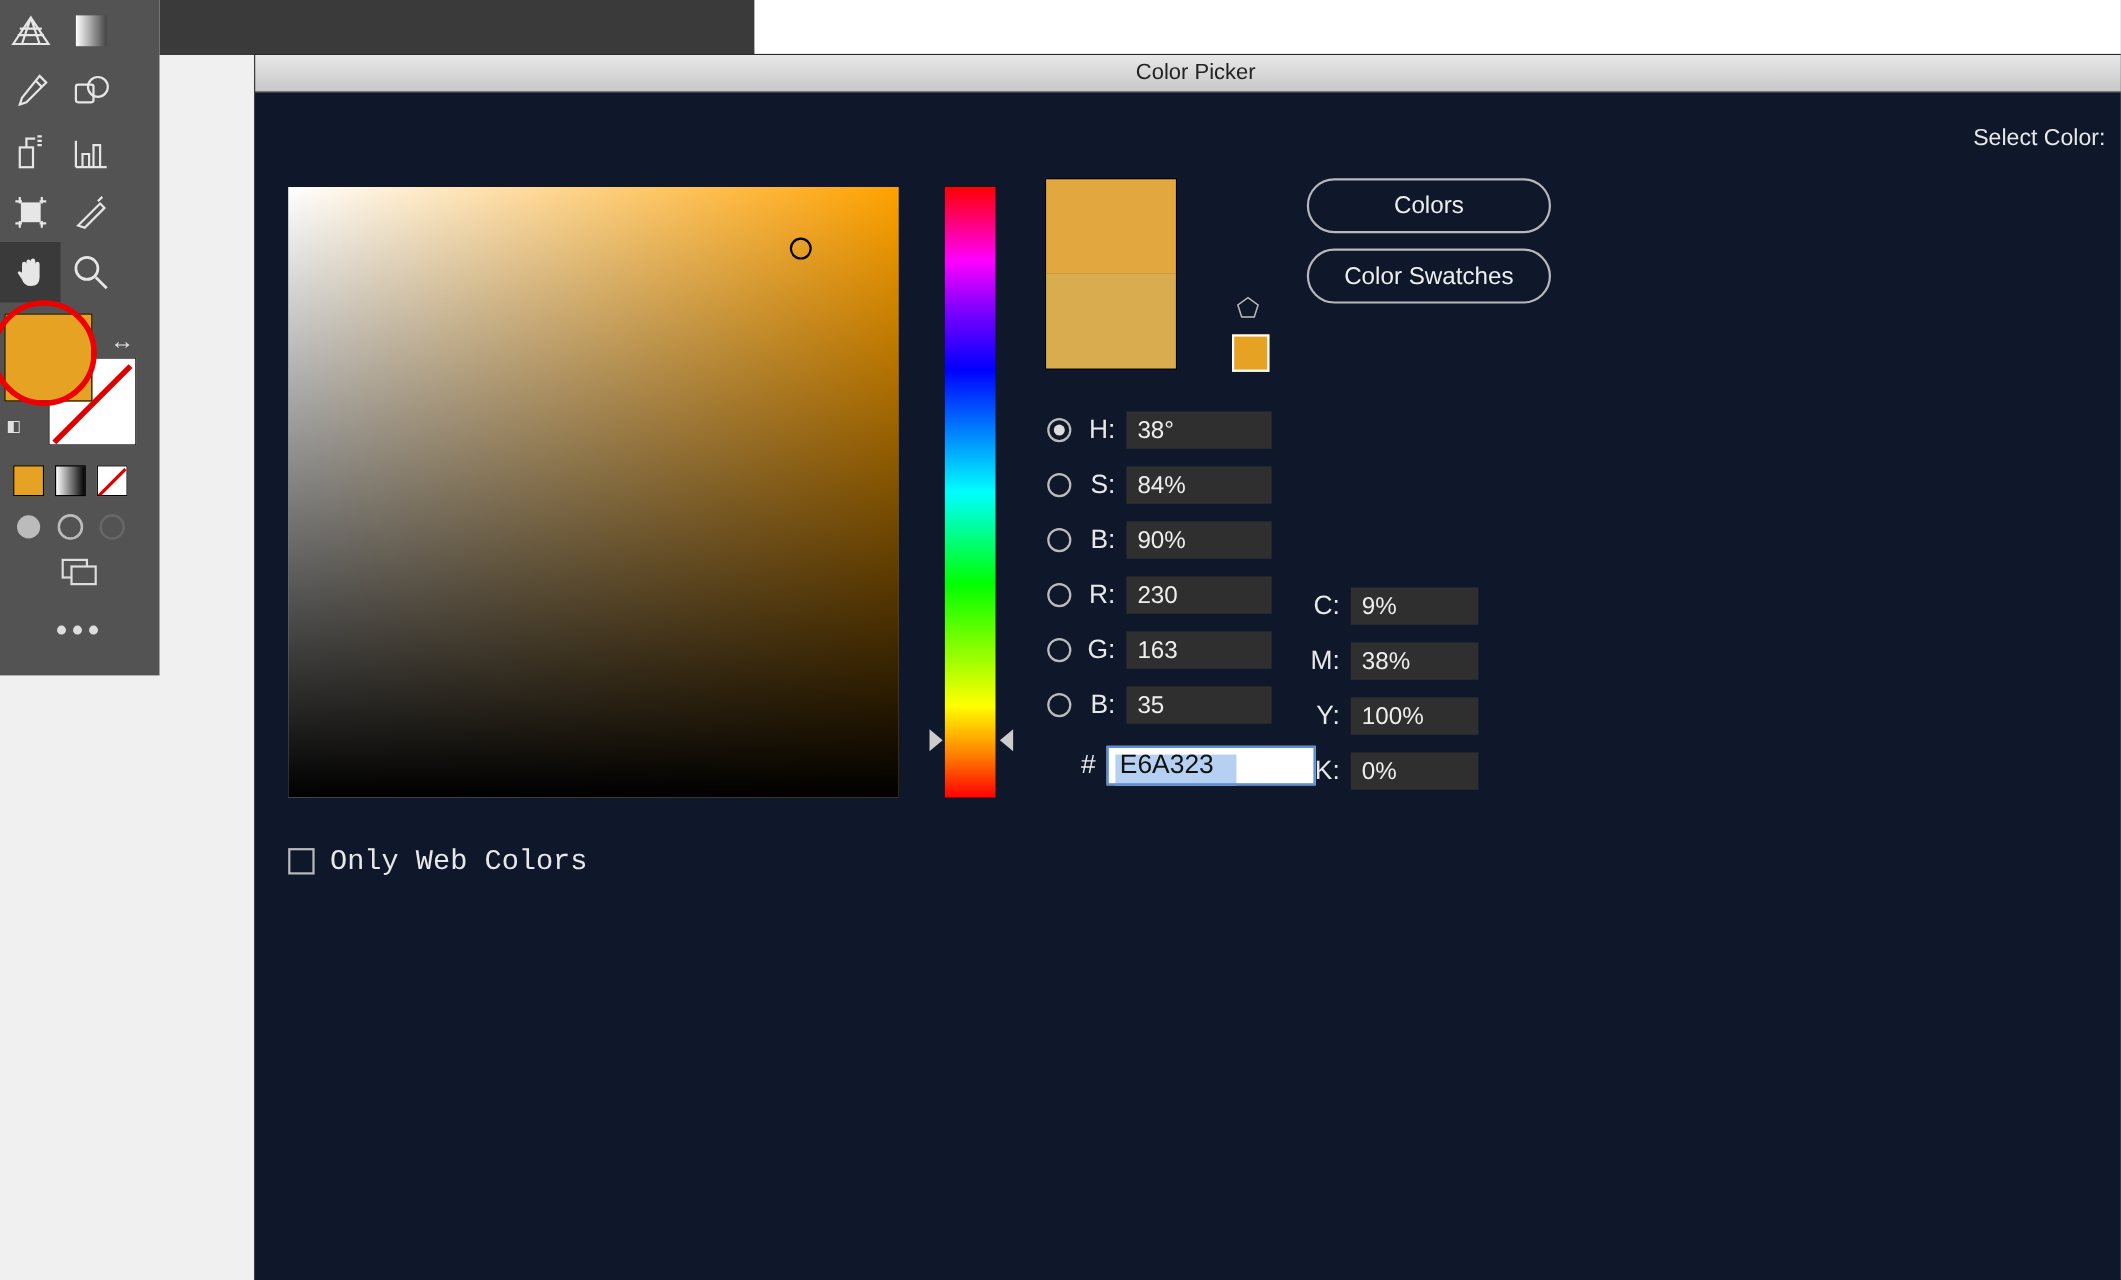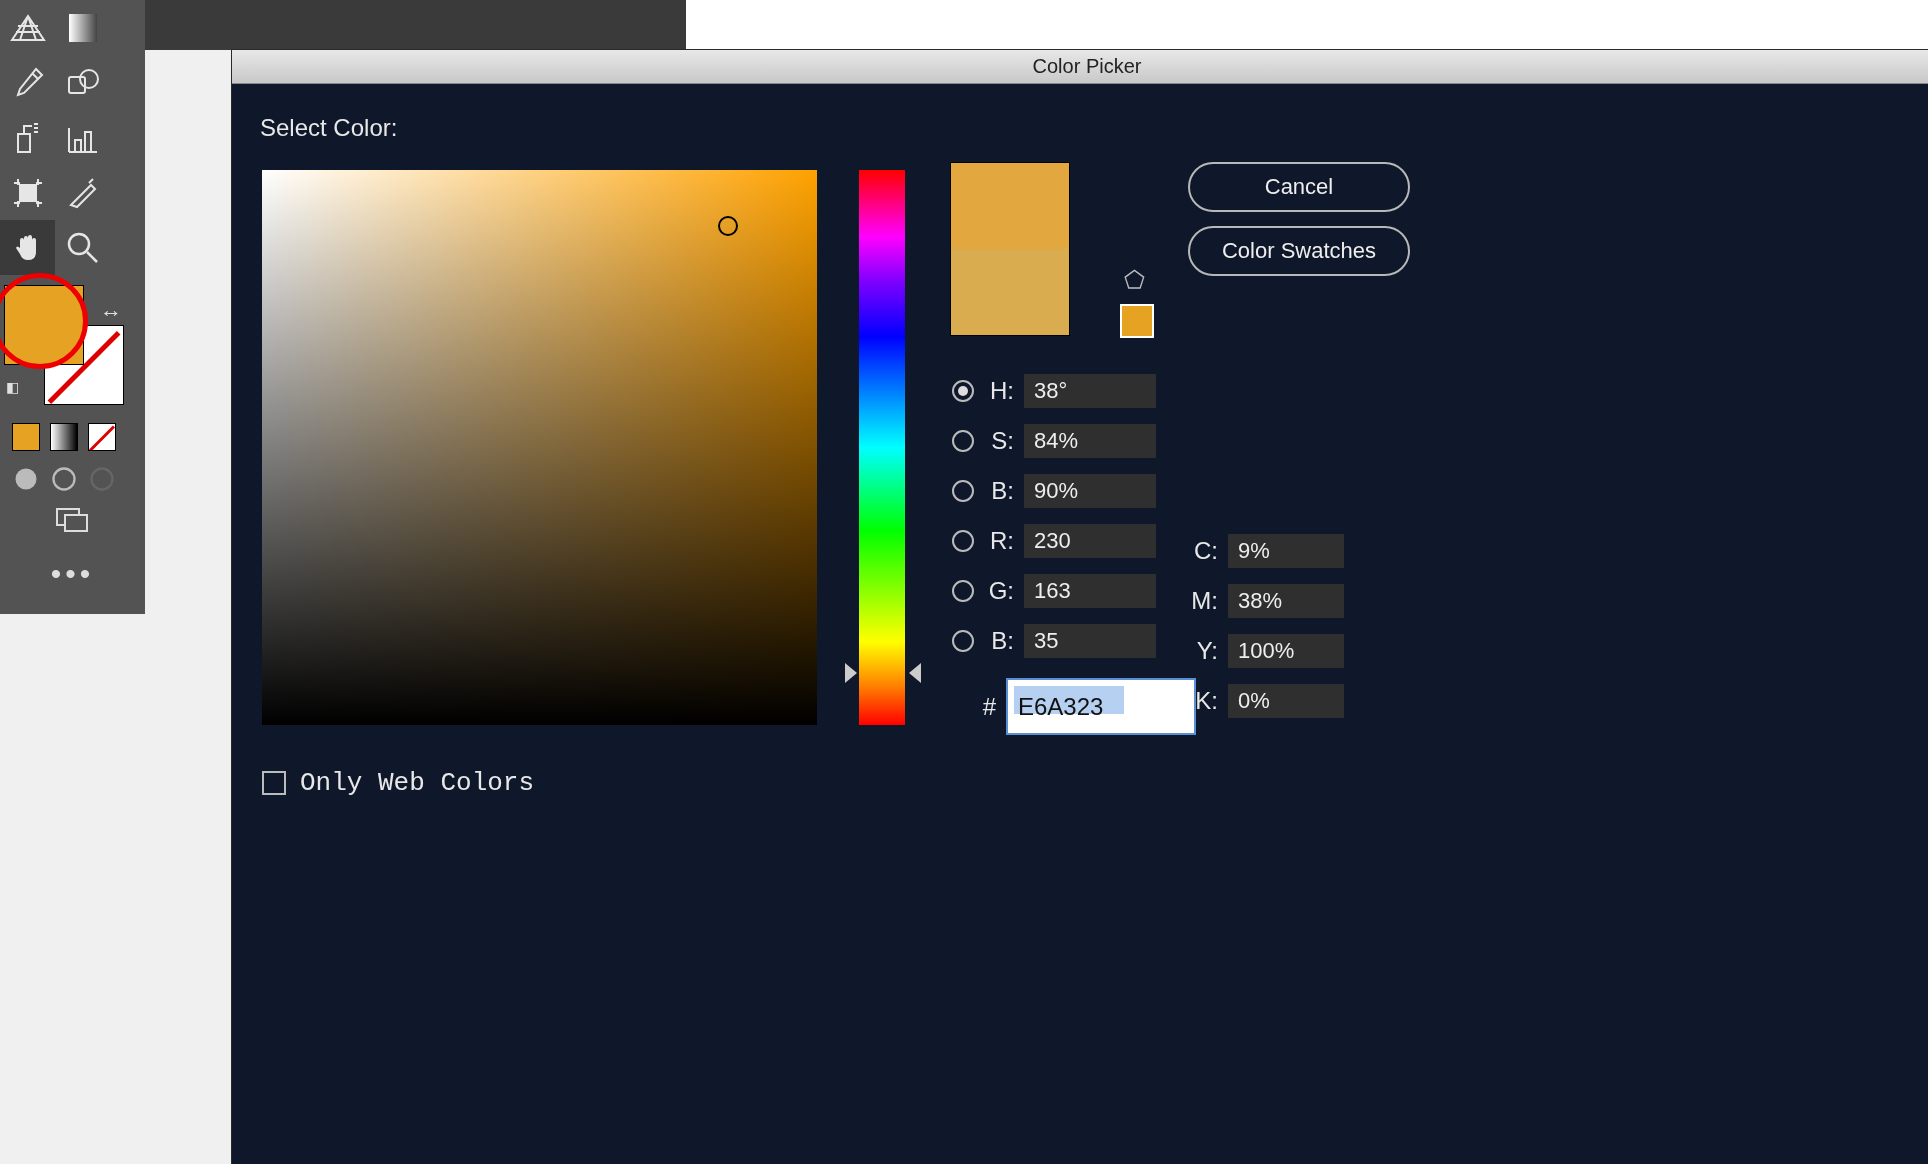--- a/index.html
+++ b/index.html
@@ -127,23 +127,24 @@
     color:#222;
   }
   .dlg-body {
     padding: 30px 28px;
     color: #e8e8e8;
     font-size: 26px;
     position: relative;
     height: calc(100% - 34px);
   }
   .label-heading {
-    font-size: 24px;
+    font-size: 21px;
     color: #e8e8e8;
     margin-bottom: 32px;
+    text-align: right;
   }
 
   .sat-field {
     position: absolute;
     left: 30px; top: 86px;
     width: 555px; height: 555px;
     background:
       linear-gradient(to bottom, rgba(0,0,0,0) 0%, #000 100%),
       linear-gradient(to right, #fff 0%, hsl(38,100%,50%) 100%);
     cursor: crosshair;
@@ -235,21 +236,21 @@
     width: 132px; height: 34px;
     background: #2f2f2f;
     border: none;
     color: #eee;
     padding: 0 10px;
     font-size: 22px;
     font-family: inherit;
   }
   .hex-row { display:flex; align-items:center; gap:10px; margin-top:4px;}
   .hex-input {
-    width: 190px; height: 57px;
+    width: 190px; height: 36px;
     background: #fff;
     border: 2px solid #5a8ed6;
     color: #111;
     font-size: 24px;
     padding: 0 10px;
     font-family: inherit;
   }
 
   .cmyk {
     position:absolute;
@@ -409,21 +410,21 @@
     <div class="hue-arrow-r" style="top:579px"></div>
 
     <div class="swatch-preview">
       <div class="swatch-new" style="background:#e3a73f"></div>
       <div class="swatch-old" style="background:#d9ac4f"></div>
     </div>
     <div class="cube-icon">⬠</div>
     <div class="prev-tiny"></div>
 
     <div class="btn-stack">
-      <button class="pill-btn">Cancel</button>
+      <button class="pill-btn">Colors</button>
       <button class="pill-btn wide">Color Swatches</button>
     </div>
 
     <div class="fields">
       <div class="field-row">
         <span class="radio checked"></span>
         <span class="flab">H:</span>
         <input class="fval" value="38°" style="">
       </div>
       <div class="field-row">

